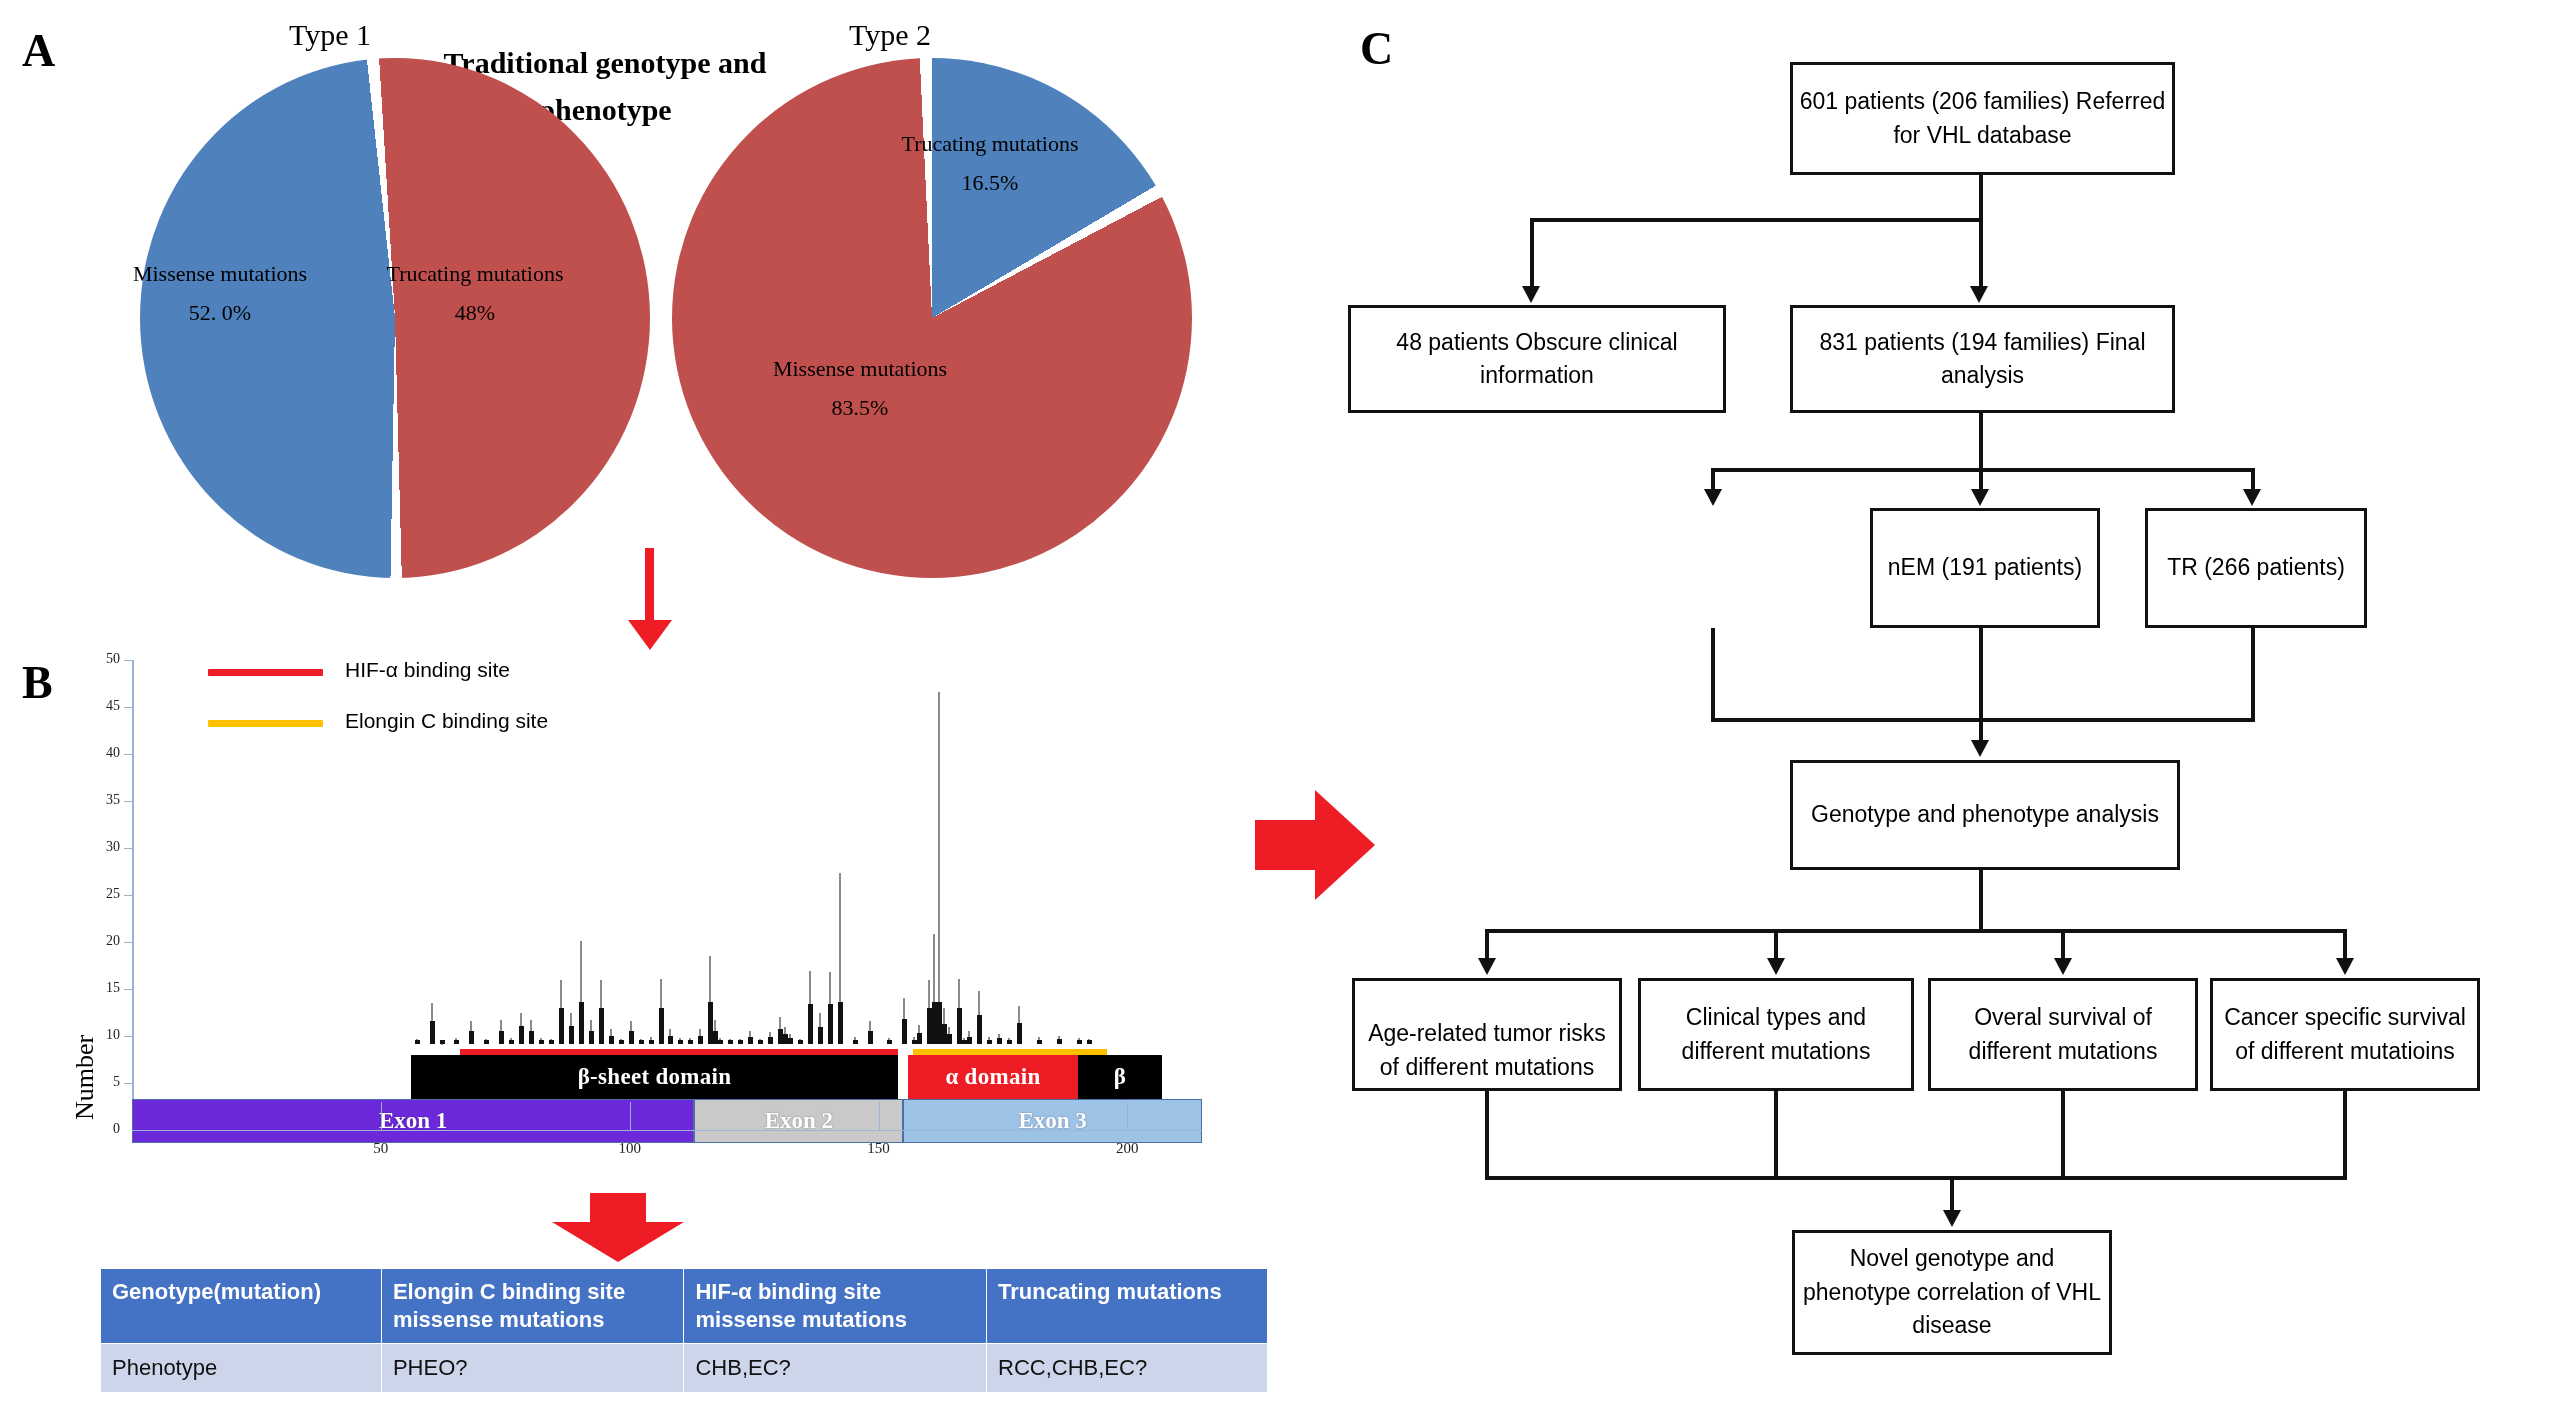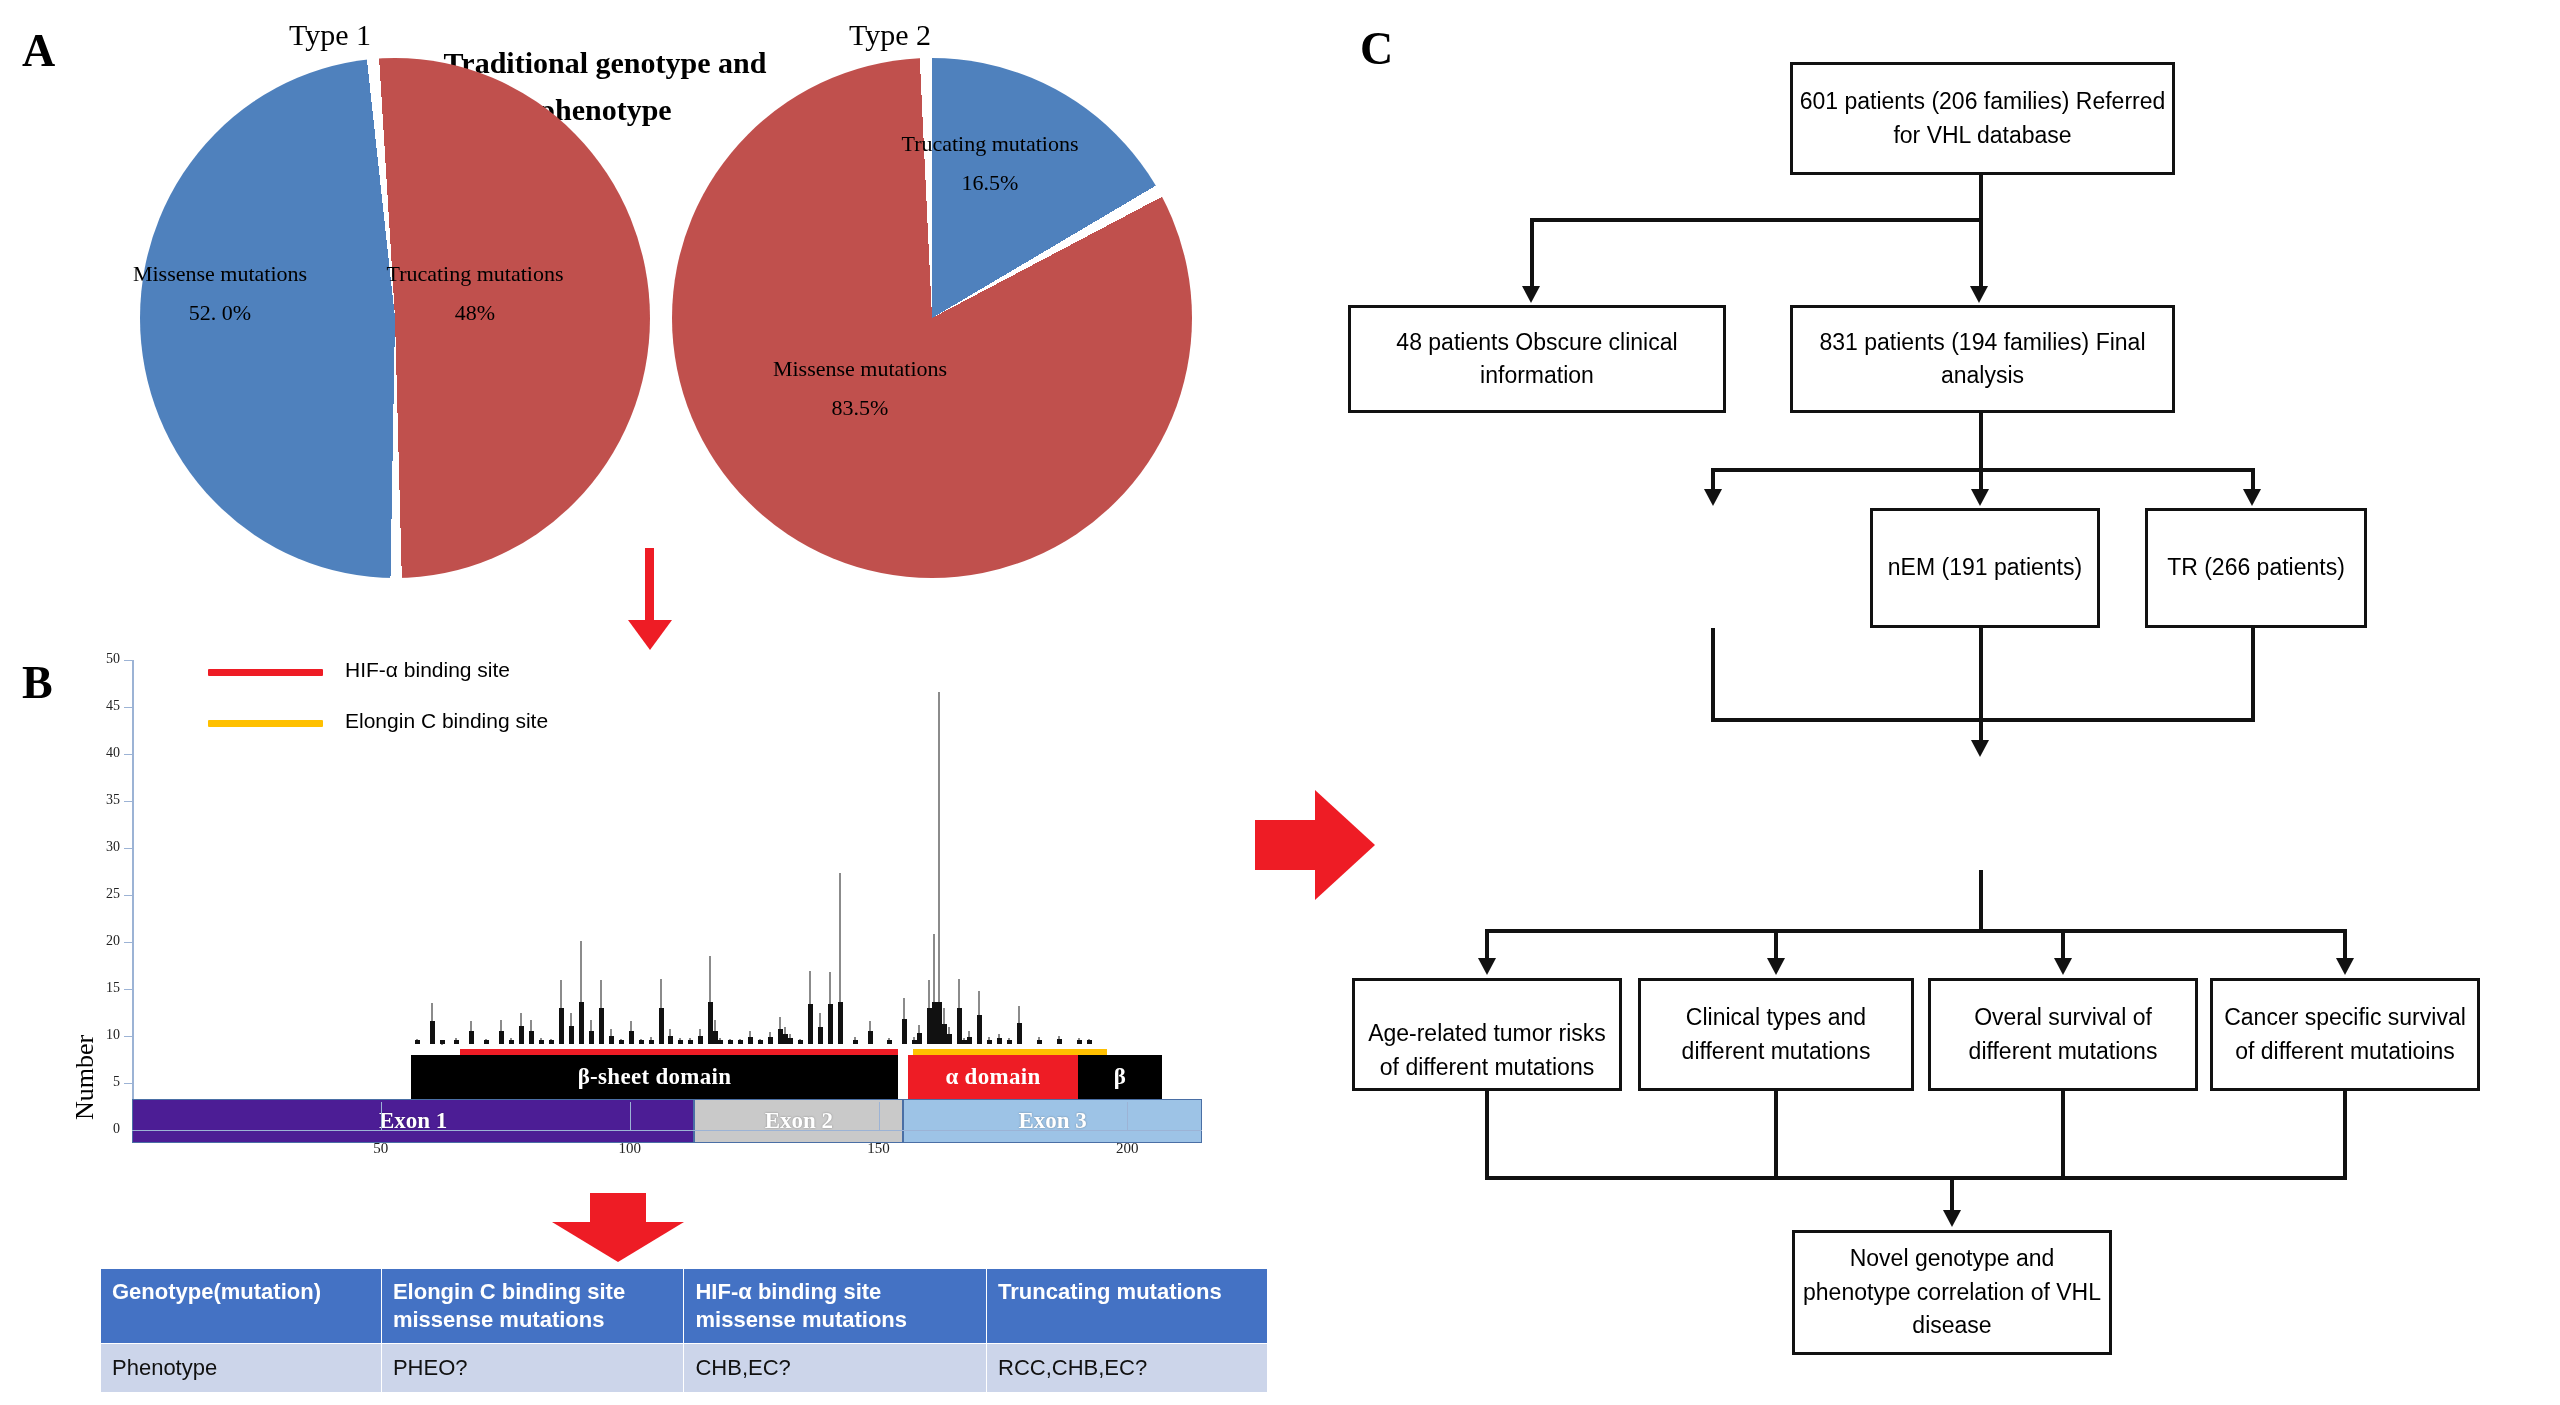--- a/index.html
+++ b/index.html
@@ -285,21 +285,21 @@
       <div class="siteline" style="left: 913.349px; width: 194.093px; top: 409.16px; background: rgb(255, 192, 0);"></div>
     </div>
 
   <div id="domains">
       <div class="dombar" style="left: 410.698px; width: 487.721px; top: 414.8px; height: 44px; background: rgb(0, 0, 0); color: rgb(255, 255, 255);">β-sheet domain</div>
       <div class="dombar" style="left: 908.372px; width: 169.209px; top: 414.8px; height: 44px; background: rgb(238, 28, 37); color: rgb(255, 255, 255);">α domain</div>
       <div class="dombar" style="left: 1077.58px; width: 84.6047px; top: 414.8px; height: 44px; background: rgb(0, 0, 0); color: rgb(255, 255, 255);">β</div>
     </div>
 
   <div id="exons">
-      <div class="exonbar" style="left: 132px; width: 562.372px; top: 458.8px; height: 44px; background: #4c1d95;">Exon 1</div>
+      <div class="exonbar" style="left: 132px; width: 562.372px; top: 458.8px; height: 44px; background: #6d28d9;">Exon 1</div>
       <div class="exonbar" style="left: 694.372px; width: 209.023px; top: 458.8px; height: 44px; background: rgb(201, 201, 201);">Exon 2</div>
       <div class="exonbar" style="left: 903.395px; width: 298.605px; top: 458.8px; height: 44px; background: rgb(157, 195, 230);">Exon 3</div>
     </div>
 
   <div class="xaxis" style="left:132px;top:490px;width:1070px;"></div>
   <div id="xticks">
       <div class="xtickmark" style="left: 380.837px; top: 462px; height: 28px;"></div>
       <div class="xtick" style="left: 350.837px; top: 500px;">50</div>
       <div class="xtickmark" style="left: 629.674px; top: 462px; height: 28px;"></div>
       <div class="xtick" style="left: 599.674px; top: 500px;">100</div>
@@ -360,20 +360,23 @@
 
 
   <div class="fbox" style="left:540px;top:508px;width:230px;height:120px;">
     <span>nEM (191 patients)</span>
     </div>
 
   <div class="fbox" style="left:815px;top:508px;width:222px;height:120px;">
     <span>TR (266 patients)</span>
     </div>
 
+  <div class="fbox" style="left:460px;top:760px;width:390px;height:110px;">
+    <span>Genotype and phenotype analysis</span>
+    </div>
 
   <div class="fbox" style="left:22px;top:978px;width:270px;height:113px;align-items:flex-end;">
     <span>Age-related tumor risks of different mutations</span>
     </div>
 
   <div class="fbox" style="left:308px;top:978px;width:276px;height:113px;">
     <span>Clinical types and different mutations</span>
     </div>
 
   <div class="fbox" style="left:598px;top:978px;width:270px;height:113px;">

